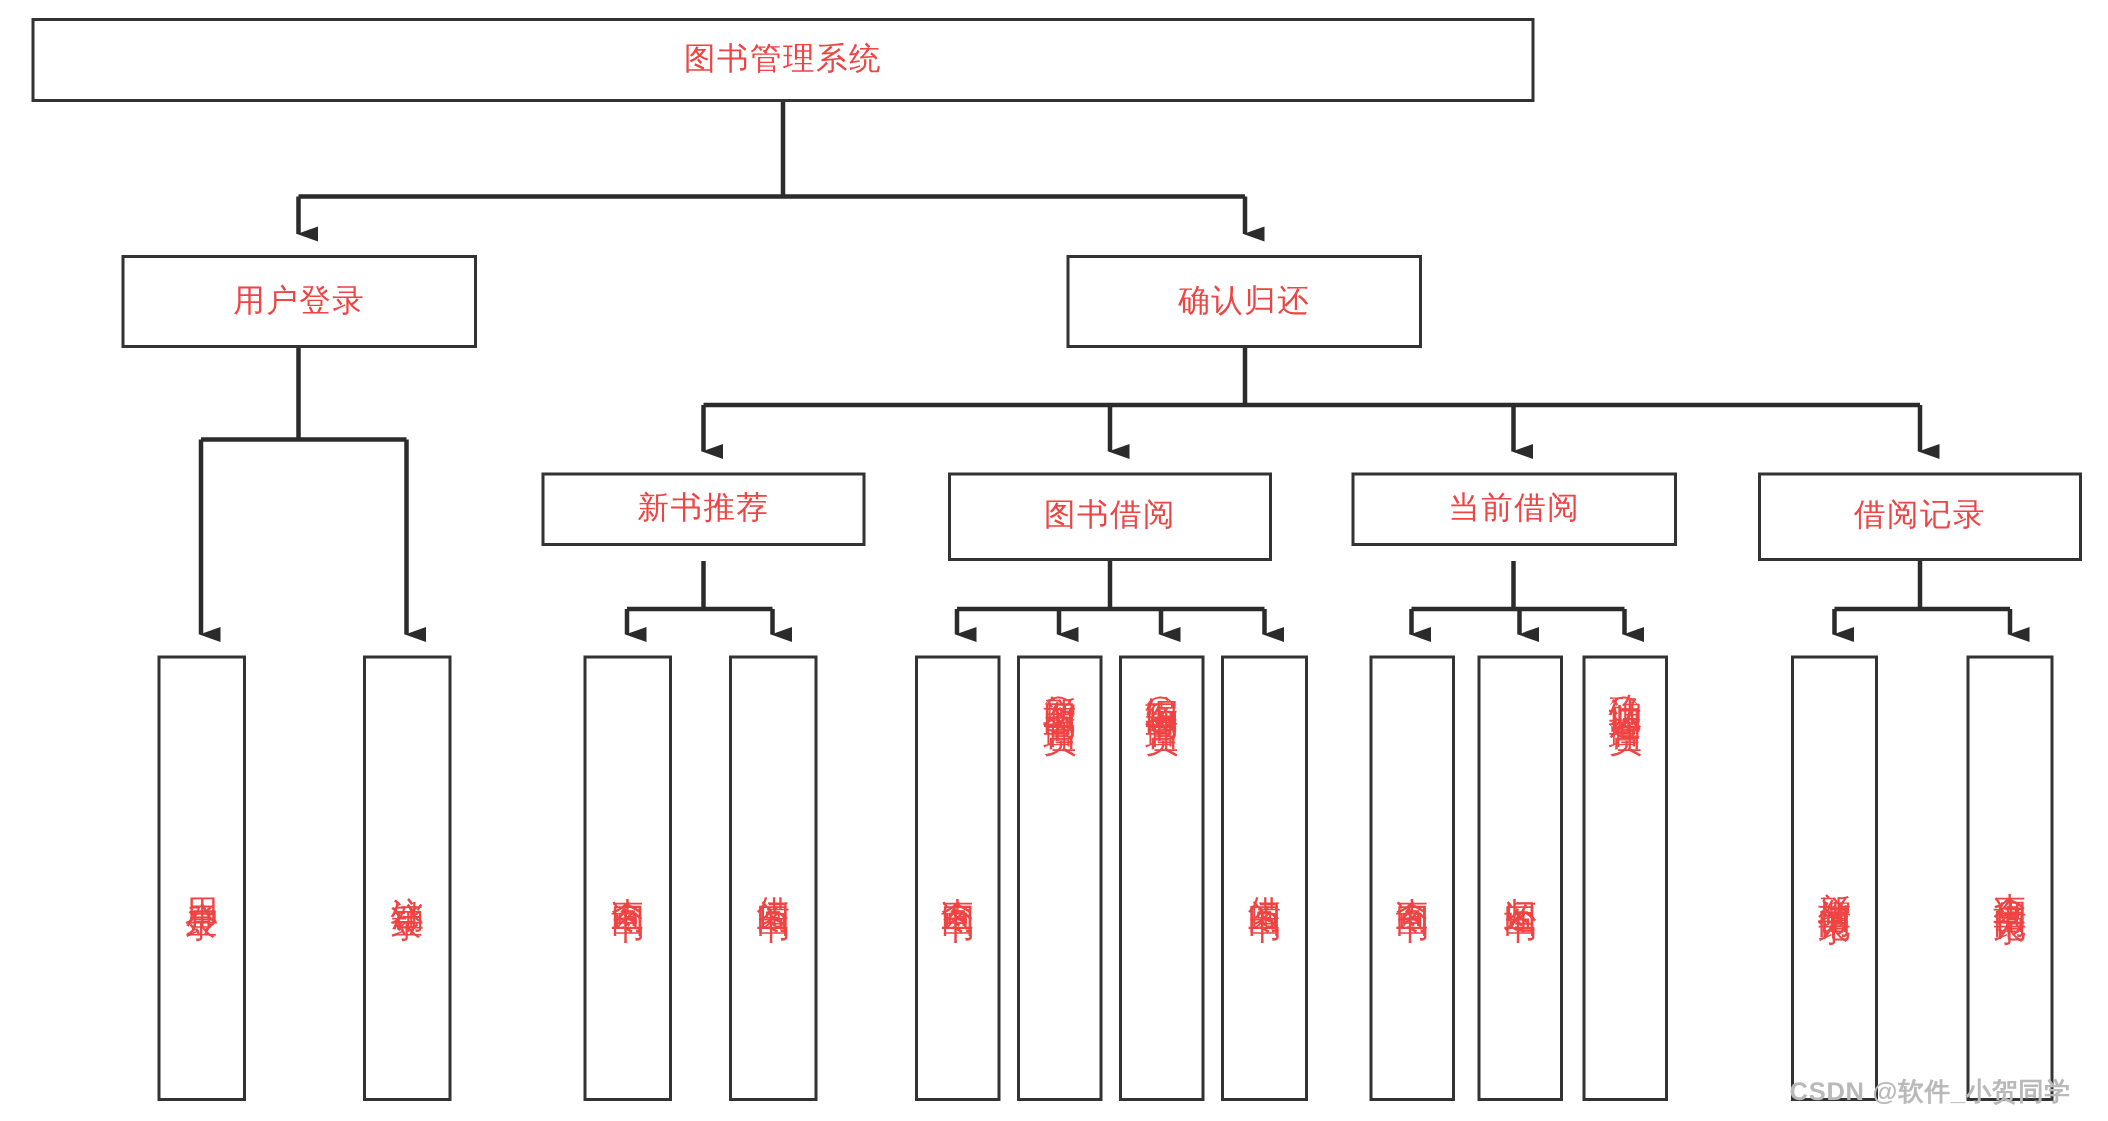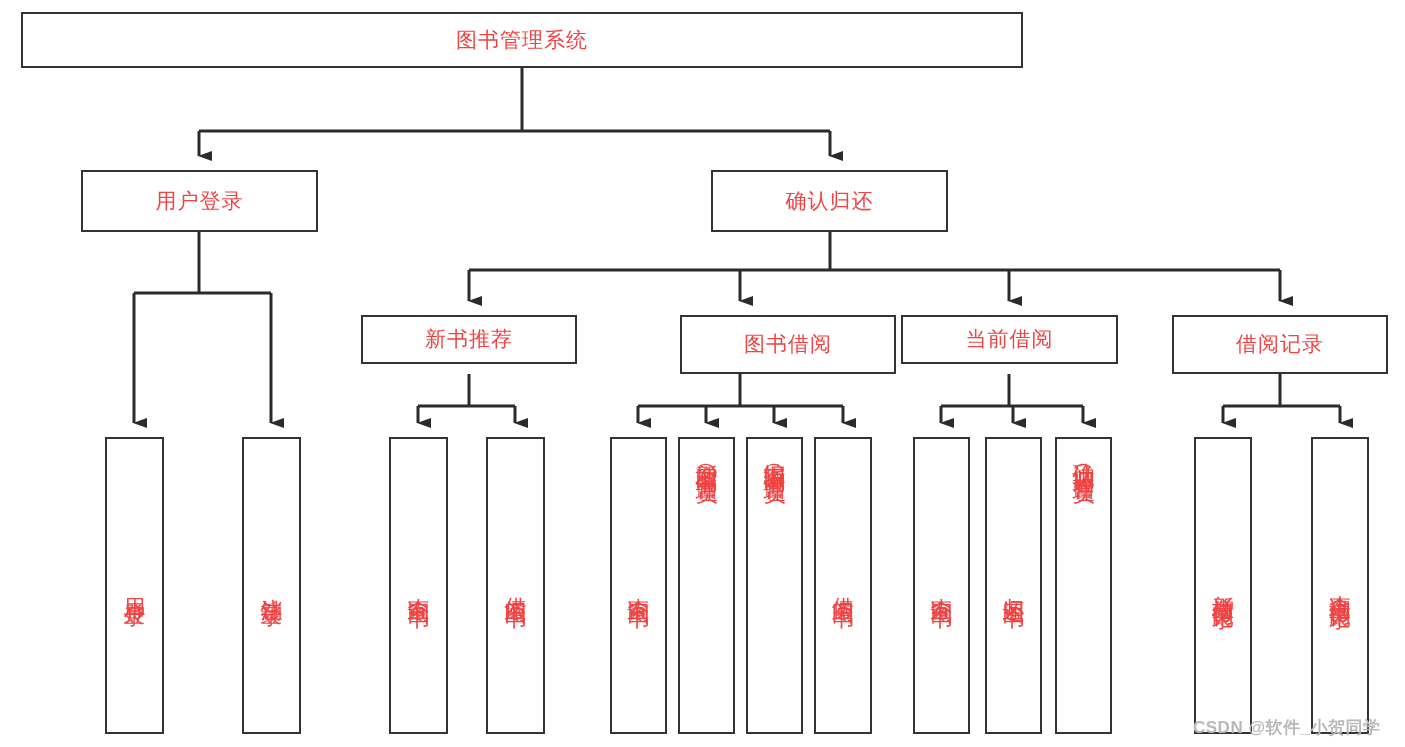--- a/index.html
+++ b/index.html
@@ -119,21 +119,21 @@
   <div class="node" style="left:81px;top:170px;width:237px;height:62px;">
     <span class="lbl">用户登录</span>
   </div>
   <div class="node" style="left:711px;top:170px;width:237px;height:62px;">
     <span class="lbl">确认归还</span>
   </div>
 
   <div class="node" style="left:361px;top:315px;width:216px;height:49px;">
     <span class="lbl">新书推荐</span>
   </div>
-  <div class="node" style="left:632px;top:315px;width:216px;height:59px;margin-left:48px;">
+  <div class="node" style="left:632px;top:315px;width:216px;height:59px;">
     <span class="lbl">图书借阅</span>
   </div>
   <div class="node" style="left:901px;top:315px;width:217px;height:49px;">
     <span class="lbl">当前借阅</span>
   </div>
   <div class="node" style="left:1172px;top:315px;width:216px;height:59px;text-align:center;">
     <span class="lbl">借阅记录</span>
   </div>
 
   <div class="node vert mid" style="left:105px;top:437px;width:59px;height:297px;">

